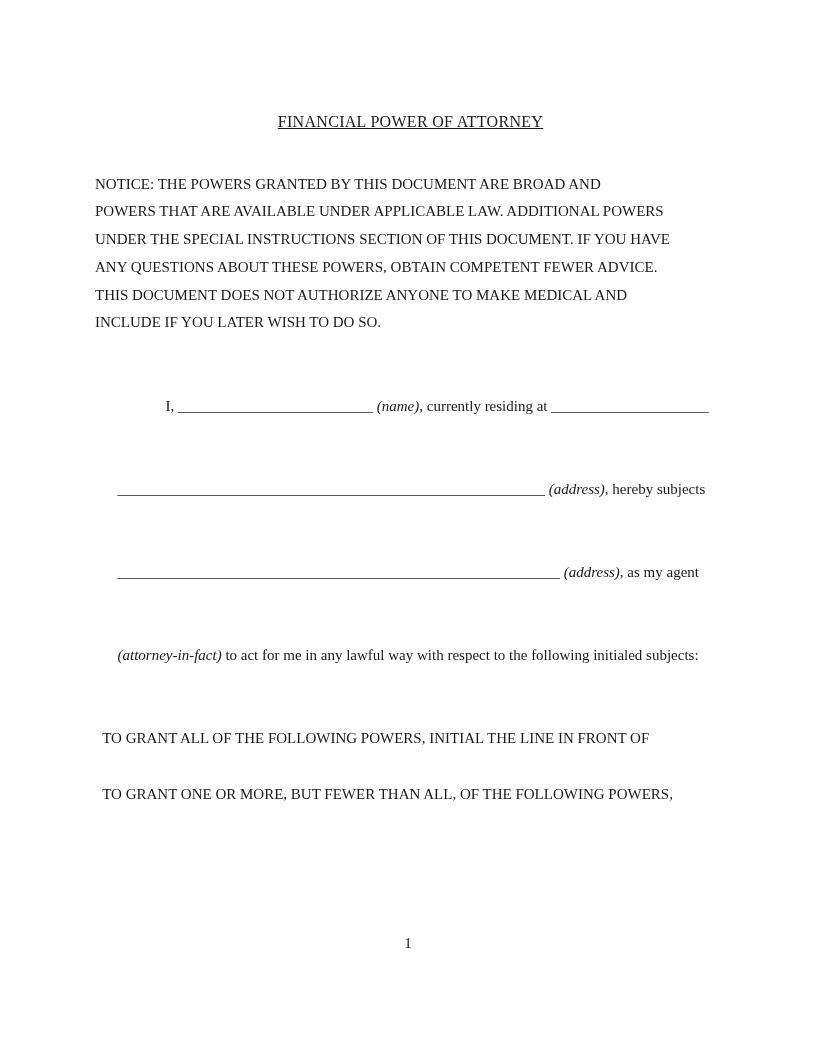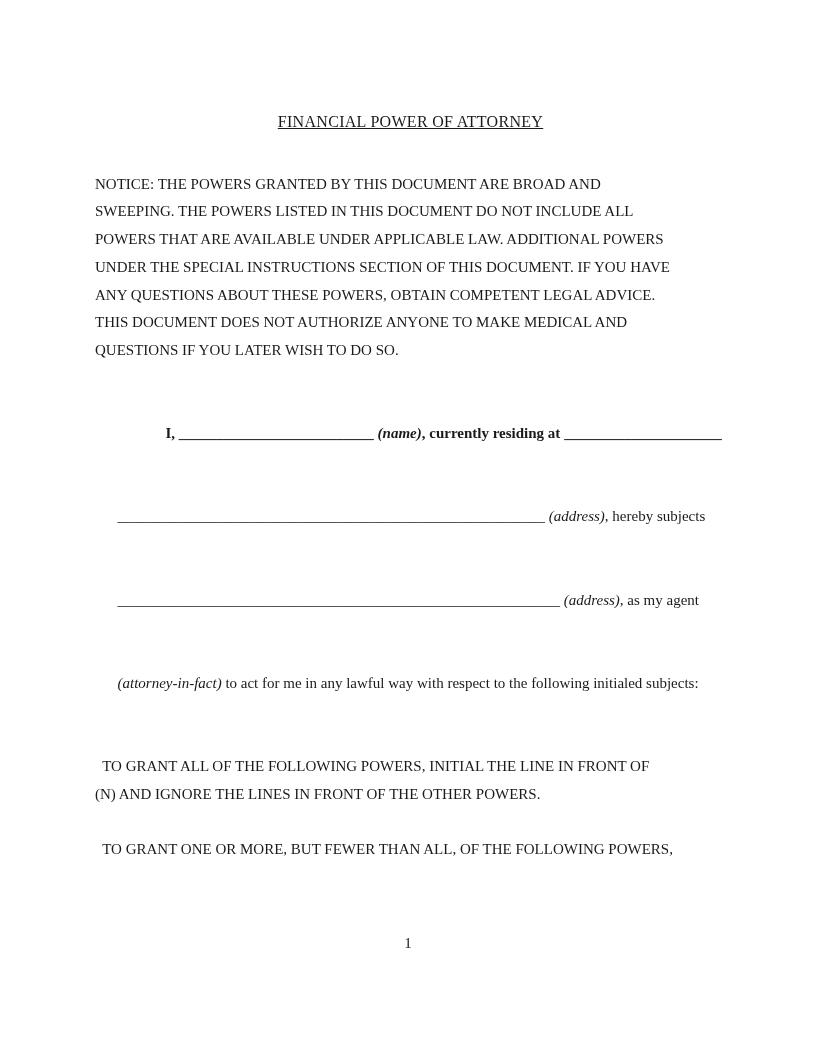--- a/index.html
+++ b/index.html
@@ -33,21 +33,20 @@
     margin: 14px 0 28px 0;
   }
   .line {
     white-space: pre;
   }
   .fill-line {
     white-space: pre;
   }
   .fill-line.indented {
     padding-left: 48px;
-    font-weight: bold;
   }
   .it {
     font-style: italic;
   }
   .page-number {
     position: absolute;
     top: 930px;
     left: 0;
     right: 0;
     text-align: center;
@@ -55,46 +54,44 @@
 </style>
 </head>
 <body>
 
 <div class="page">
 
   <h1 class="doc-title">FINANCIAL POWER OF ATTORNEY</h1>
 
   <div class="para">
     <div class="line">NOTICE: THE POWERS GRANTED BY THIS DOCUMENT ARE BROAD AND</div>
-    <div class="line">SWEEPING. THE POWERS LISTED IN THIS DOCUMENT DO NOT INCLUDE ALL</div>
     <div class="line">POWERS THAT ARE AVAILABLE UNDER APPLICABLE LAW. ADDITIONAL POWERS</div>
     <div class="line">UNDER THE SPECIAL INSTRUCTIONS SECTION OF THIS DOCUMENT. IF YOU HAVE</div>
-    <div class="line">ANY QUESTIONS ABOUT THESE POWERS, OBTAIN COMPETENT LEGAL ADVICE.</div>
+    <div class="line">ANY QUESTIONS ABOUT THESE POWERS, OBTAIN COMPETENT FEWER ADVICE.</div>
     <div class="line">THIS DOCUMENT DOES NOT AUTHORIZE ANYONE TO MAKE MEDICAL AND</div>
-    <div class="line">QUESTIONS IF YOU LATER WISH TO DO SO.</div>
+    <div class="line">INCLUDE IF YOU LATER WISH TO DO SO.</div>
   </div>
 
   <div class="para">
     <div class="fill-line indented">
       <span>I, </span><span>__________________________ </span><span class="it">(name)</span><span>, currently residing at </span><span>_____________________</span>
     </div>
     <div class="fill-line">
       <span>_________________________________________________________ </span><span class="it">(address)</span><span>, hereby subjects</span>
     </div>
     <div class="fill-line">
       <span>___________________________________________________________ </span><span class="it">(address)</span><span>, as my agent</span>
     </div>
     <div class="fill-line">
       <span class="it">(attorney-in-fact)</span><span> to act for me in any lawful way with respect to the following initialed subjects:</span>
     </div>
   </div>
 
   <div class="para">
     <div class="line">  TO GRANT ALL OF THE FOLLOWING POWERS, INITIAL THE LINE IN FRONT OF</div>
-    <div class="line">(N) AND IGNORE THE LINES IN FRONT OF THE OTHER POWERS.</div>
   </div>
 
   <div class="para">
     <div class="line">  TO GRANT ONE OR MORE, BUT FEWER THAN ALL, OF THE FOLLOWING POWERS,</div>
   </div>
 
   <div class="page-number">1</div>
 
 </div>
 

